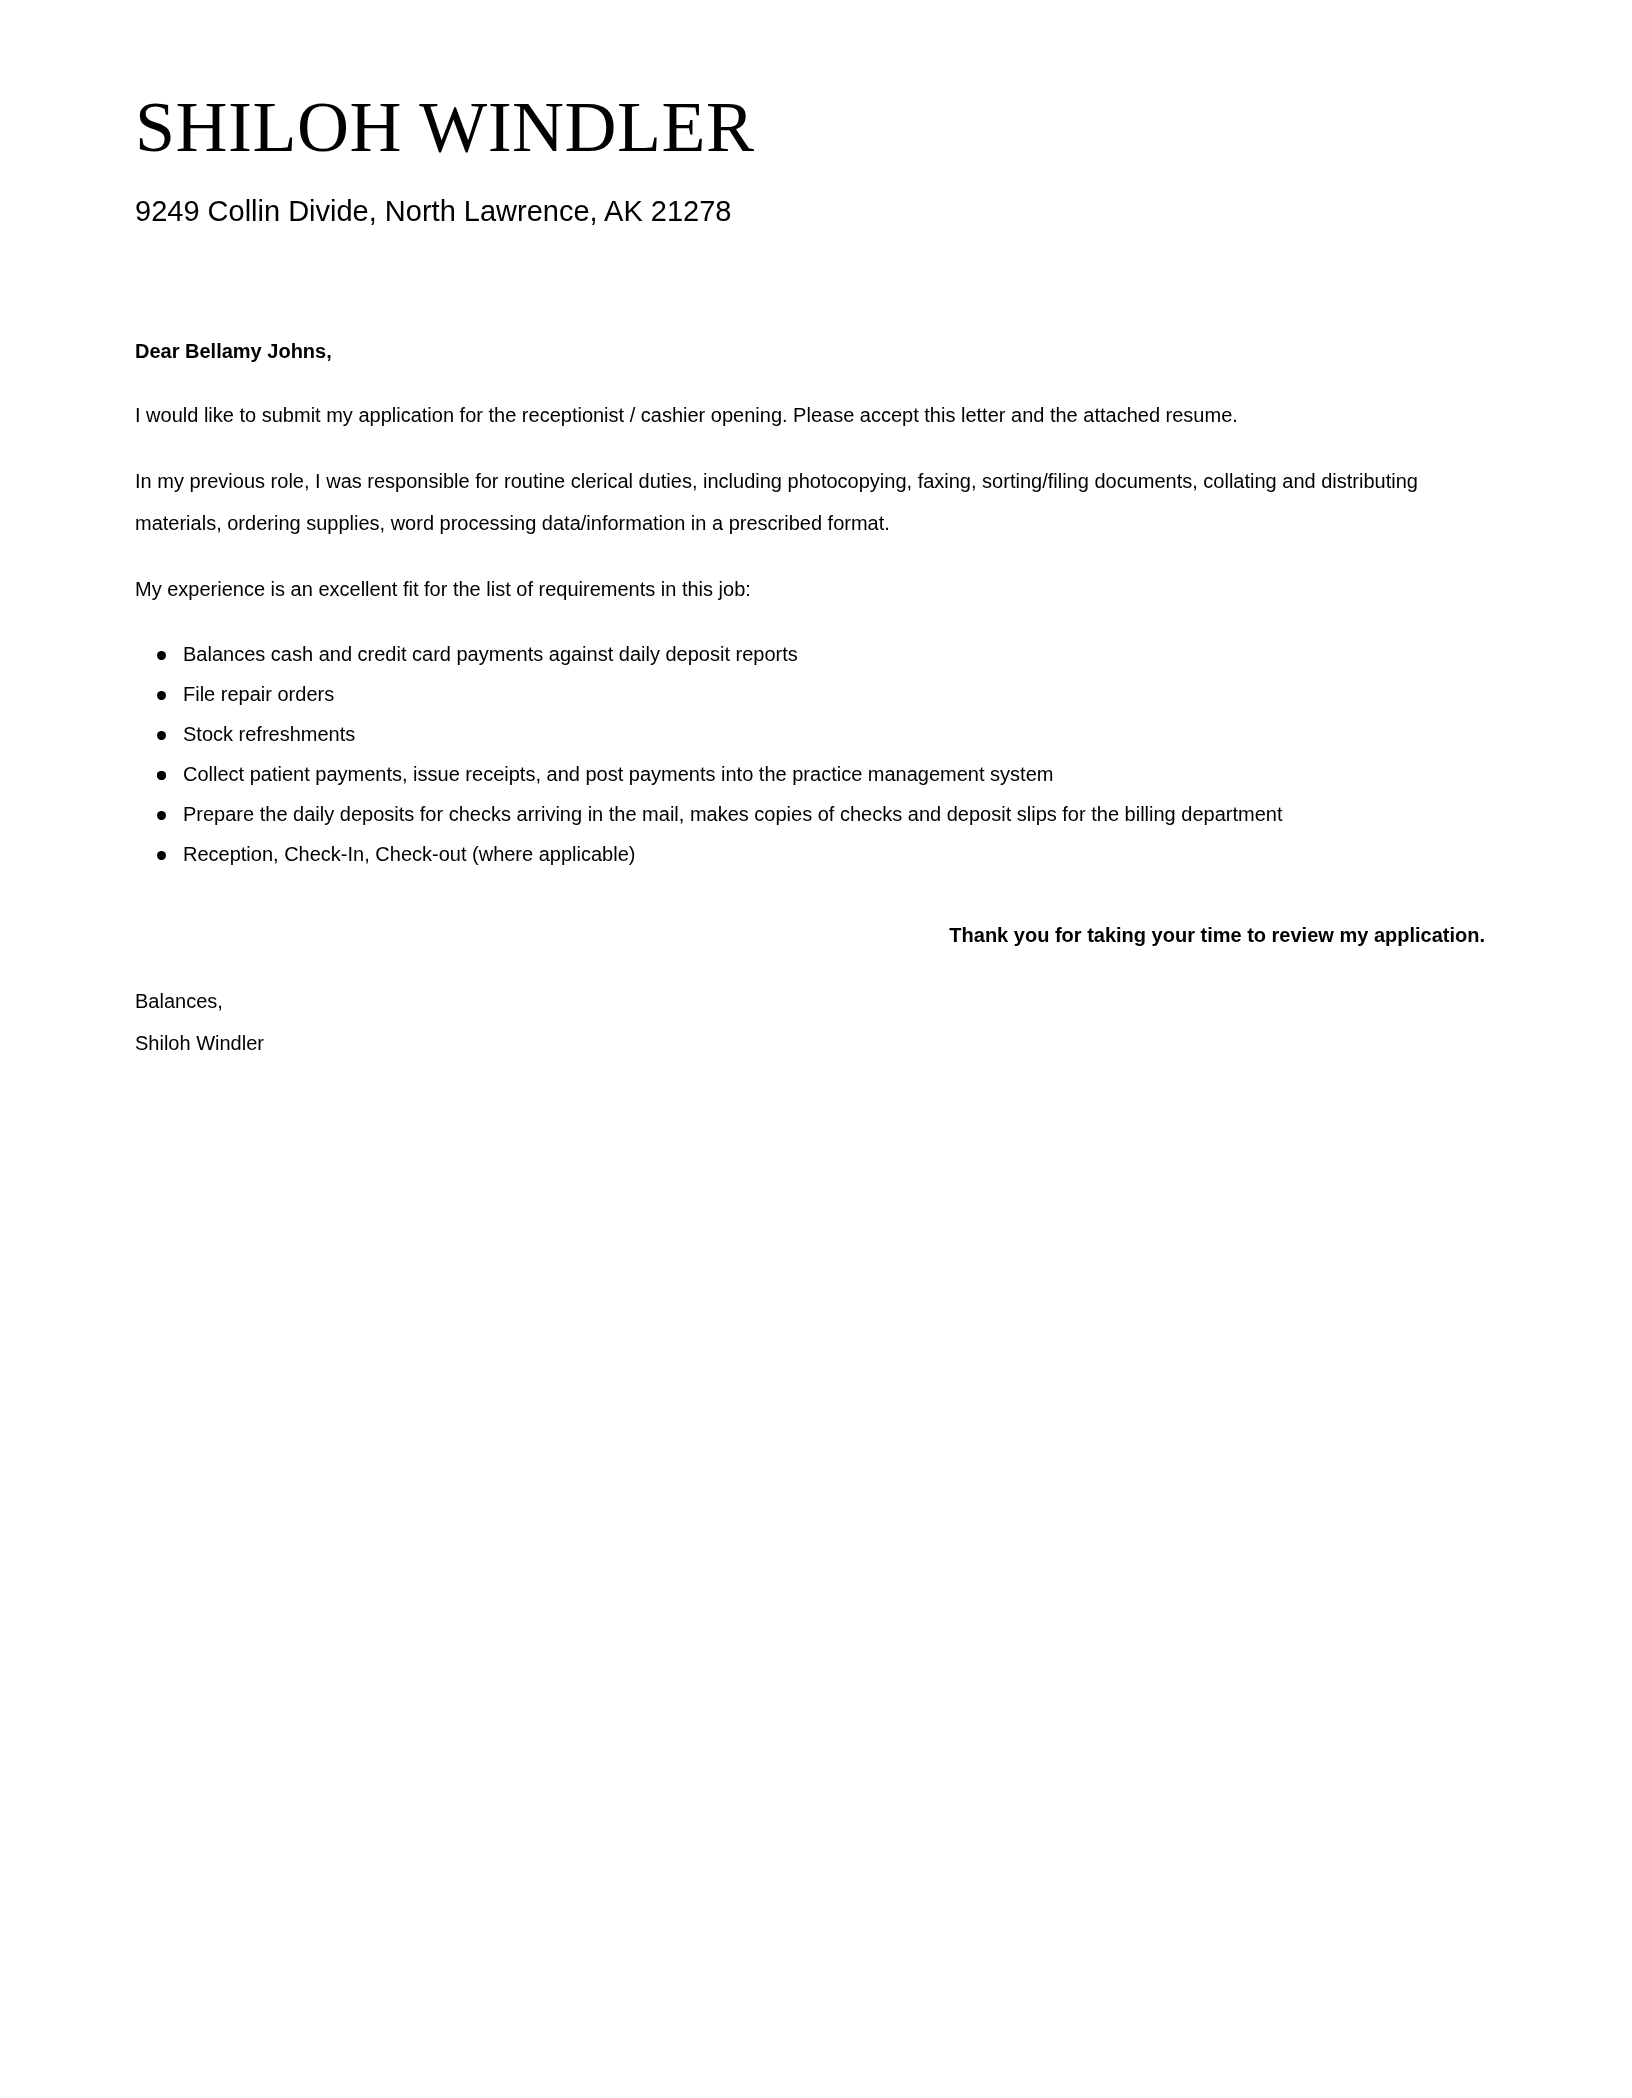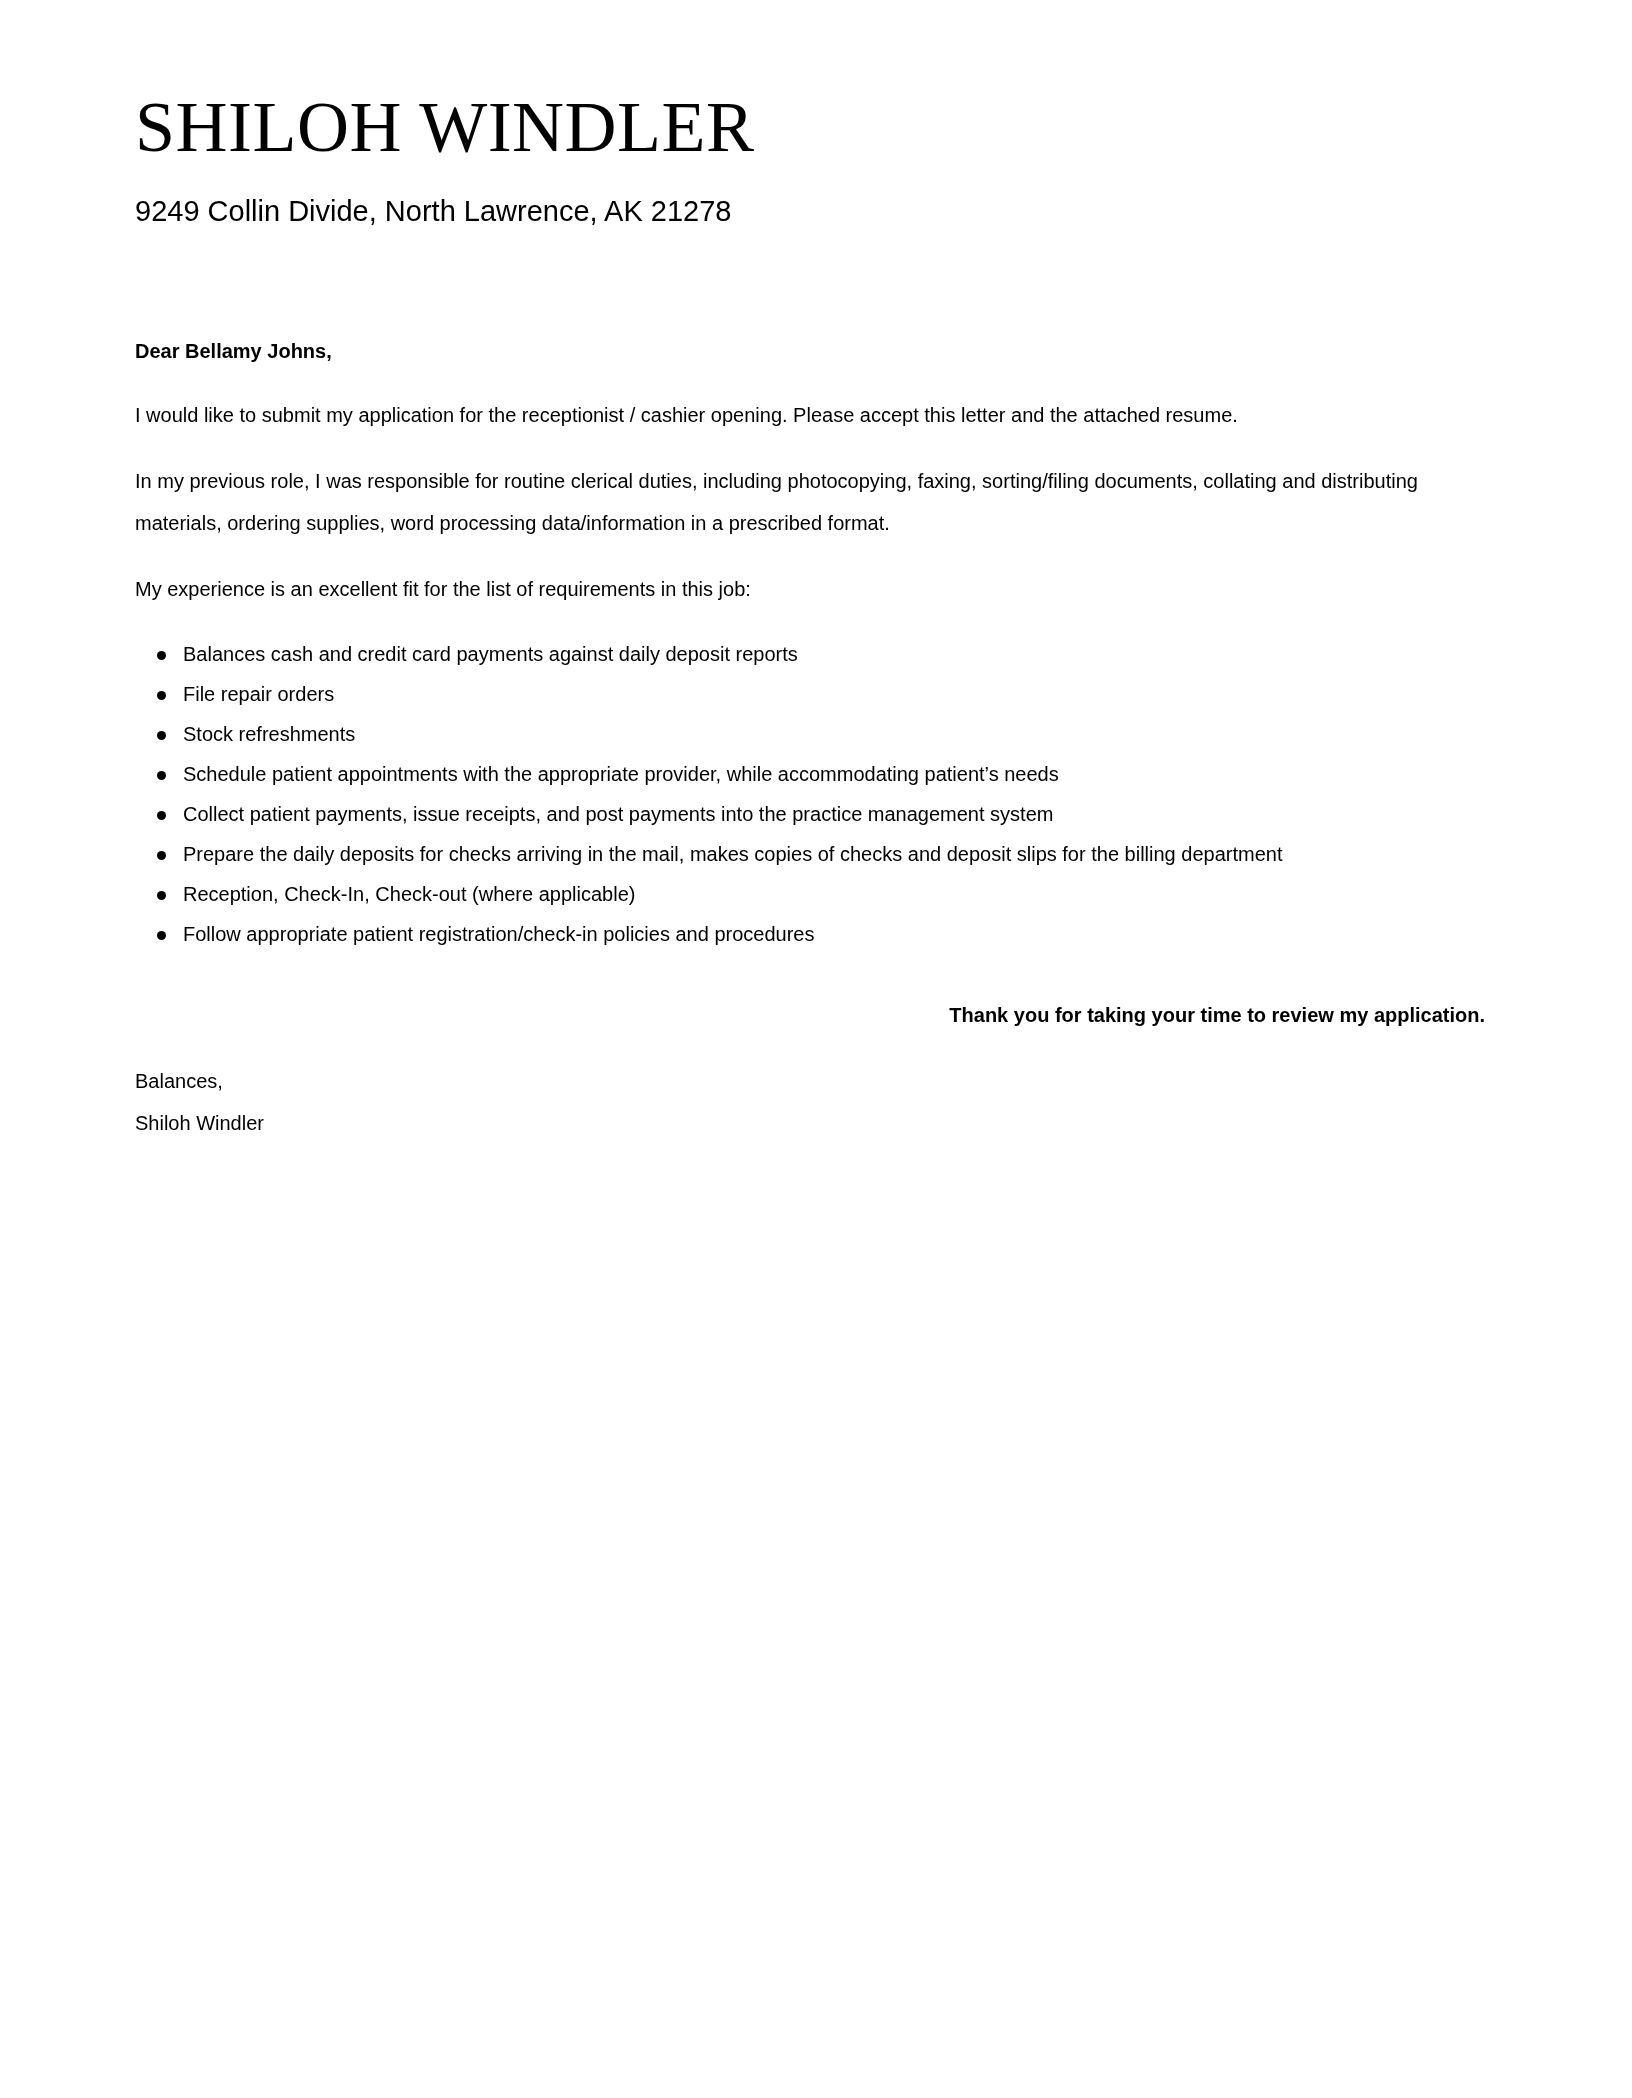--- a/index.html
+++ b/index.html
@@ -96,24 +96,23 @@
   <div class="letter">
     <p class="greeting">Dear Bellamy Johns,</p>
     <p class="para">I would like to submit my application for the receptionist / cashier opening. Please accept this letter and the attached resume.</p>
     <p class="para">In my previous role, I was responsible for routine clerical duties, including photocopying, faxing, sorting/filing documents, collating and distributing materials, ordering supplies, word processing data/information in a prescribed format.</p>
     <p class="para">My experience is an excellent fit for the list of requirements in this job:</p>
 
     <ul class="req-list">
       <li><span class="bullet"></span><span>Balances cash and credit card payments against daily deposit reports</span></li>
       <li><span class="bullet"></span><span>File repair orders</span></li>
       <li><span class="bullet"></span><span>Stock refreshments</span></li>
-      <li><span class="bullet"></span><span>Schedule patient appointments with the appropriate provider, while accommodating patient’s needs</span></li>
+      <li><span class="bullet"></span></li>
       <li><span class="bullet"></span><span>Collect patient payments, issue receipts, and post payments into the practice management system</span></li>
       <li><span class="bullet"></span><span>Prepare the daily deposits for checks arriving in the mail, makes copies of checks and deposit slips for the billing department</span></li>
       <li><span class="bullet"></span><span>Reception, Check-In, Check-out (where applicable)</span></li>
-      <li><span class="bullet"></span><span>Follow appropriate patient registration/check-in policies and procedures</span></li>
     </ul>
 
     <p class="thanks">Thank you for taking your time to review my application.</p>
     <p class="closing">Balances,</p>
     <p class="closing">Shiloh Windler</p>
   </div>
 </div>
 
 </body></html>

